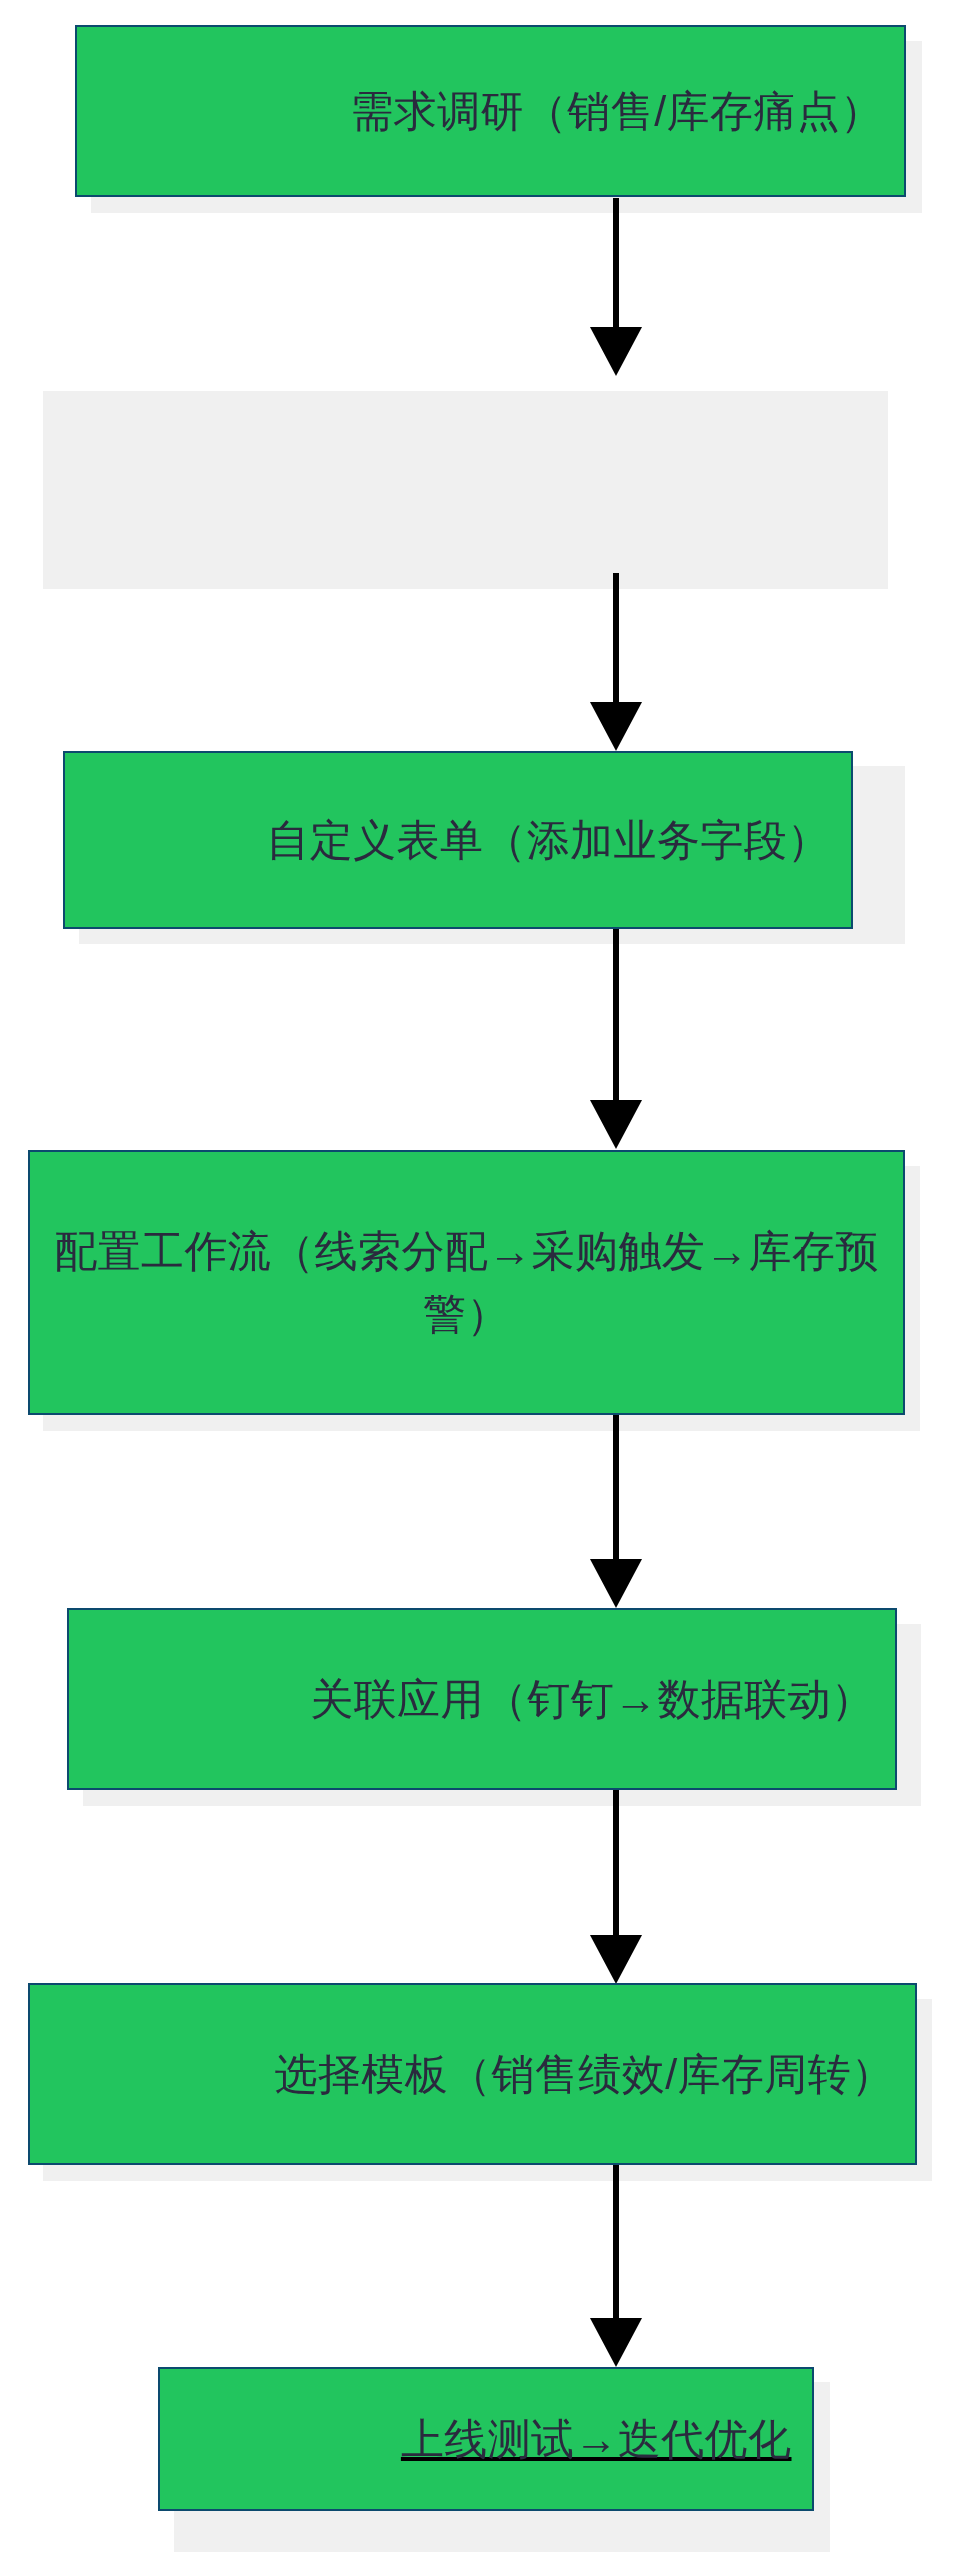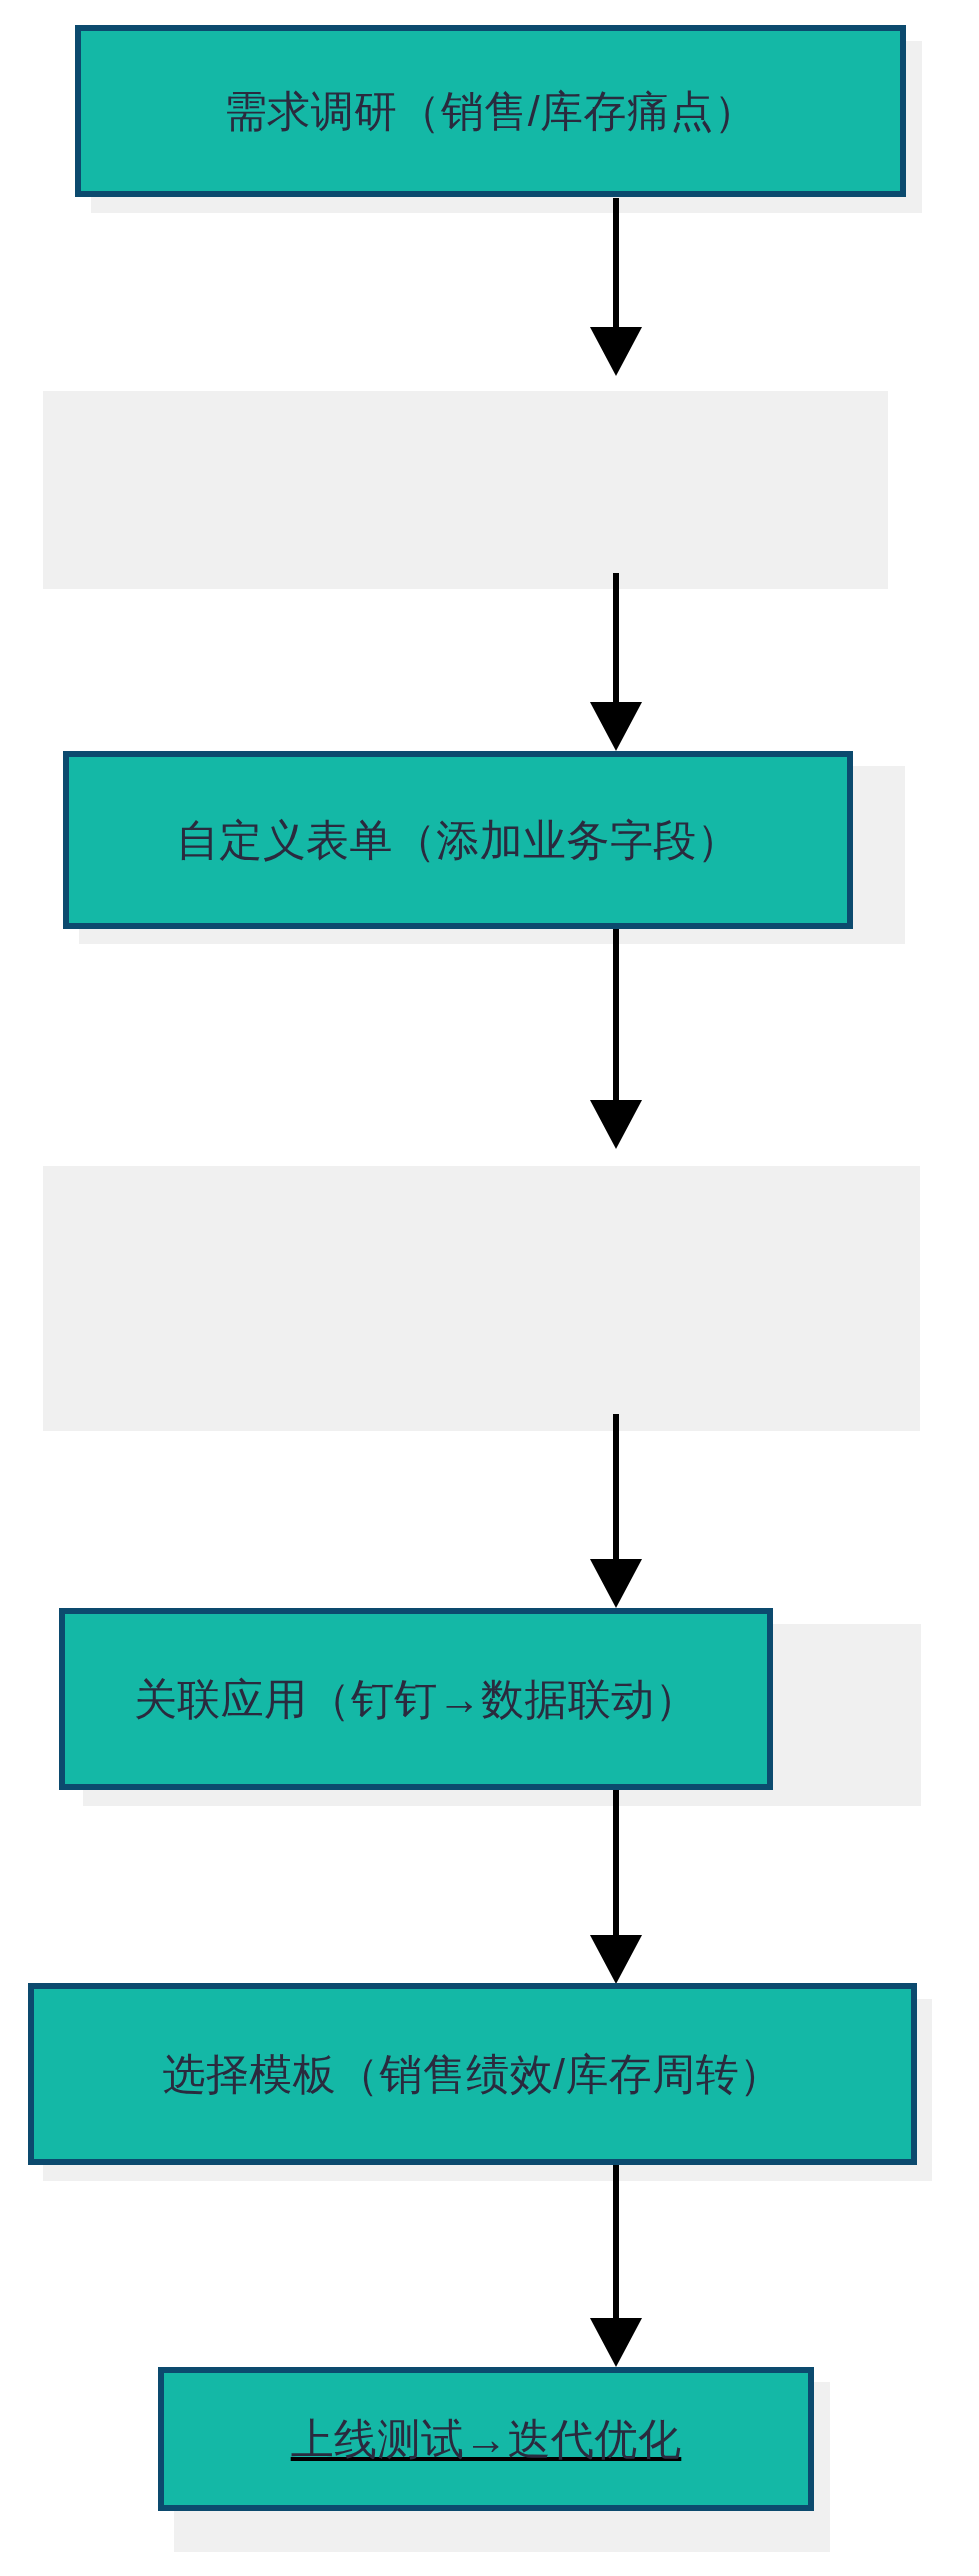--- a/index.html
+++ b/index.html
@@ -14,25 +14,25 @@
     position: relative;
     width: 980px;
     height: 2576px;
     background: #ffffff;
     overflow: hidden;
   }
   
   .node {
     position: absolute;
     box-sizing: border-box;
-    background: #14b8a6;
-    border: 6px solid #0c4a6e;
+    background: #22c55e;
+    border: 2px solid #0c4a6e;
     display: flex;
     align-items: center;
-    justify-content: center;
+    justify-content: flex-end;
     z-index: 3;
   }
   .node-shadow {
     position: absolute;
     background: #f0f0f0;
     z-index: 1;
   }
   .node-label {
     color: #2a2a3e;
     font-size: 43px;
@@ -93,28 +93,31 @@
   <div class="node" style="left:63px; top:751px; width:790px; height:178px;">
     <div class="node-label">自定义表单（添加业务字段）</div>
   </div>
 
   <div class="connector" style="left:590px; top:928px; width:52px; height:221px;">
     <div class="conn-stem" style="height:172px;"></div>
     <div class="conn-head" style="top:172px;"></div>
   </div>
 
   <div class="node-shadow" style="left:43px; top:1166px; width:877px; height:265px;"></div>
+  <div class="node" style="left:28px; top:1150px; width:877px; height:265px;">
+    <div class="node-label">配置工作流（线索分配→采购触发→库存预警）</div>
+  </div>
 
   <div class="connector" style="left:590px; top:1414px; width:52px; height:194px;">
     <div class="conn-stem" style="height:145px;"></div>
     <div class="conn-head" style="top:145px;"></div>
   </div>
 
   <div class="node-shadow" style="left:83px; top:1624px; width:838px; height:182px;"></div>
-  <div class="node" style="left:59px; top:1608px; width:714px; height:182px;">
+  <div class="node" style="left:67px; top:1608px; width:830px; height:182px;">
     <div class="node-label">关联应用（钉钉→数据联动）</div>
   </div>
 
   <div class="connector" style="left:590px; top:1790px; width:52px; height:194px;">
     <div class="conn-stem" style="height:145px;"></div>
     <div class="conn-head" style="top:145px;"></div>
   </div>
 
   <div class="node-shadow" style="left:43px; top:1999px; width:889px; height:182px;"></div>
   <div class="node" style="left:28px; top:1983px; width:889px; height:182px;">

